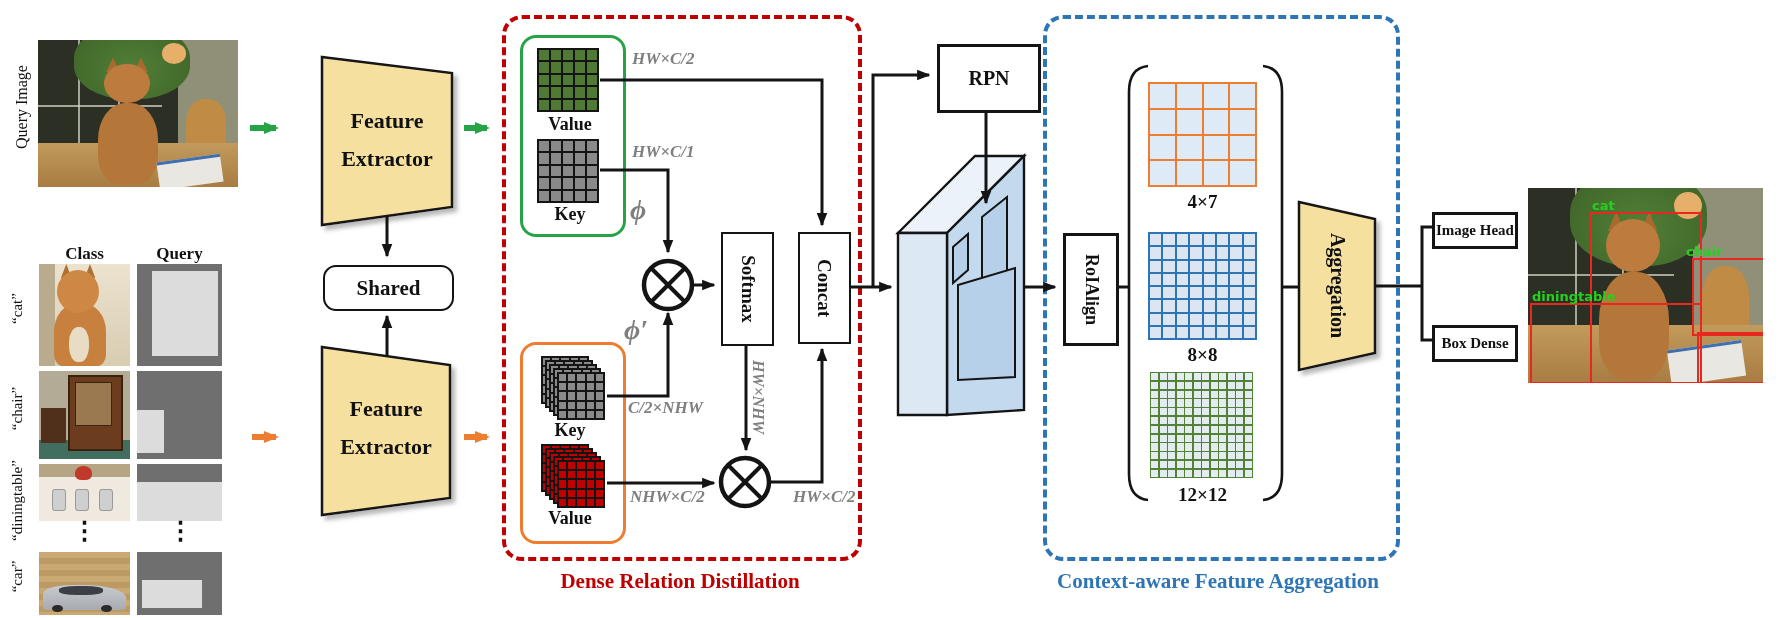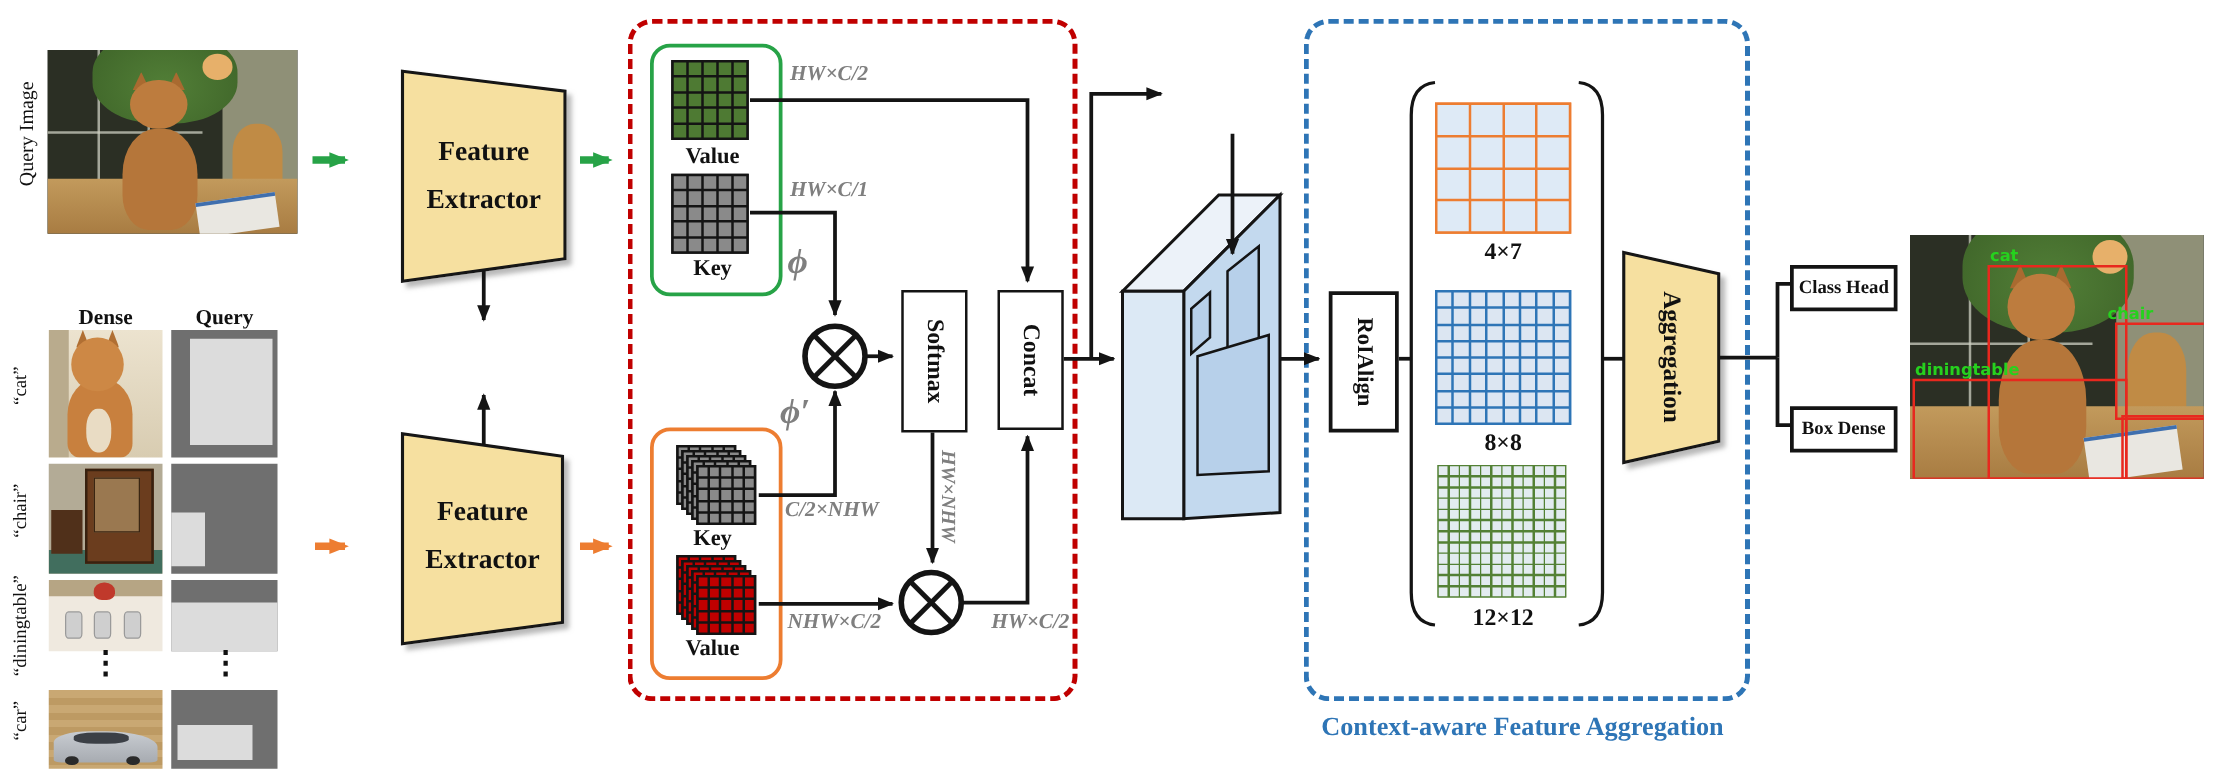--- a/index.html
+++ b/index.html
@@ -214,21 +214,21 @@
     <div class="sc-plant"></div>
     <div class="sc-flower"></div>
     <div class="sc-table"></div>
     <div class="sc-cat-body"></div>
     <div class="sc-ear" style="left:34%;"></div>
     <div class="sc-ear" style="left:48%;"></div>
     <div class="sc-cat-head"></div>
     <div class="sc-paper"></div>
   </div>
 
-  <div id="hdr-image" class="col-header">Dense</div>
+  <div id="hdr-image" class="col-header">Class</div>
   <div id="hdr-mask" class="col-header">Query</div>
 
   <div id="lab-cat" class="vlabel">“cat”</div>
   <div id="lab-chair" class="vlabel">“chair”</div>
   <div id="lab-table" class="vlabel">“diningtable”</div>
   <div id="lab-car" class="vlabel">“car”</div>
 
   <div class="photo ph-kitten" style="left:39px;top:264px;width:91px;height:102px;">
     <div class="pk-shadow"></div>
     <div class="pk-ear" style="left:24%;"></div>
@@ -271,20 +271,23 @@
     <div class="pv-wheel" style="left:14%;"></div>
     <div class="pv-wheel" style="left:68%;"></div>
   </div>
   <div class="mask" style="left:137px;top:552px;width:85px;height:63px;">
     <div class="lite" style="left:5px;top:28px;width:60px;height:28px;"></div>
   </div>
 
   <div id="fe-top-text" class="fe-text">
     <div>Feature</div>
     <div>Extractor</div>
+  </div>
+  <div id="shared-box" class="hbox">
+    <span>Shared</span>
   </div>
   <div id="fe-bot-text" class="fe-text">
     <div>Feature</div>
     <div>Extractor</div>
   </div>
 
   <div id="qv-grid" class="fgrid" style="display: grid; grid-template-columns: repeat(5, 1fr); grid-template-rows: repeat(5, 1fr); gap: 2px; background: rgb(20, 20, 20); border: 2px solid rgb(20, 20, 20);">
       <div style="background: rgb(78, 122, 51);"></div>
       <div style="background: rgb(78, 122, 51);"></div>
       <div style="background: rgb(78, 122, 51);"></div>
@@ -626,21 +629,25 @@
   <div class="dim" style="left:630px;top:487px;">NHW×C/2</div>
   <div id="dim-sm-out" class="dim">HW×NHW</div>
   <div class="dim" style="left:793px;top:487px;">HW×C/2</div>
 
   <div id="softmax-box" class="vbox">
     <span>Softmax</span>
   </div>
   <div id="concat-box" class="vbox">
     <span>Concat</span>
   </div>
-
+  <div id="drd-caption" class="caption">Dense Relation Distillation</div>
+
+  <div id="rpn-box" class="hbox">
+    <span>RPN</span>
+  </div>
 
   <div id="roialign-box" class="vbox">
     <span>RoIAlign</span>
   </div>
   <div id="g4" class="fgrid" style="display: grid; grid-template-columns: repeat(4, 1fr); grid-template-rows: repeat(4, 1fr); gap: 2px; background: rgb(237, 125, 49); border: 2px solid rgb(237, 125, 49);">
       <div style="background: rgb(222, 234, 246);"></div>
       <div style="background: rgb(222, 234, 246);"></div>
       <div style="background: rgb(222, 234, 246);"></div>
       <div style="background: rgb(222, 234, 246);"></div>
       <div style="background: rgb(222, 234, 246);"></div>
@@ -868,21 +875,21 @@
       <div style="background: rgb(227, 236, 240);"></div>
       <div style="background: rgb(227, 236, 240);"></div>
       <div style="background: rgb(227, 236, 240);"></div>
       <div style="background: rgb(227, 236, 240);"></div>
     </div>
   <div class="roi-label" style="top:484px;">12×12</div>
   <div id="agg-text">Aggregation</div>
   <div id="cfa-caption" class="caption">Context-aware Feature Aggregation</div>
 
   <div id="class-head" class="hbox">
-    <span>Class Head</span>
+    <span>Image Head</span>
   </div>
   <div id="box-head" class="hbox">
     <span>Box Dense</span>
   </div>
 
   <div id="out-photo" class="photo cat-scene">
     <div class="sc-wline" style="left:20%;top:0;width:2px;height:72%;"></div>
     <div class="sc-wline" style="left:40%;top:0;width:2px;height:72%;"></div>
     <div class="sc-wline" style="left:0;top:44%;width:62%;height:2px;"></div>
     <div class="sc-wall"></div>

